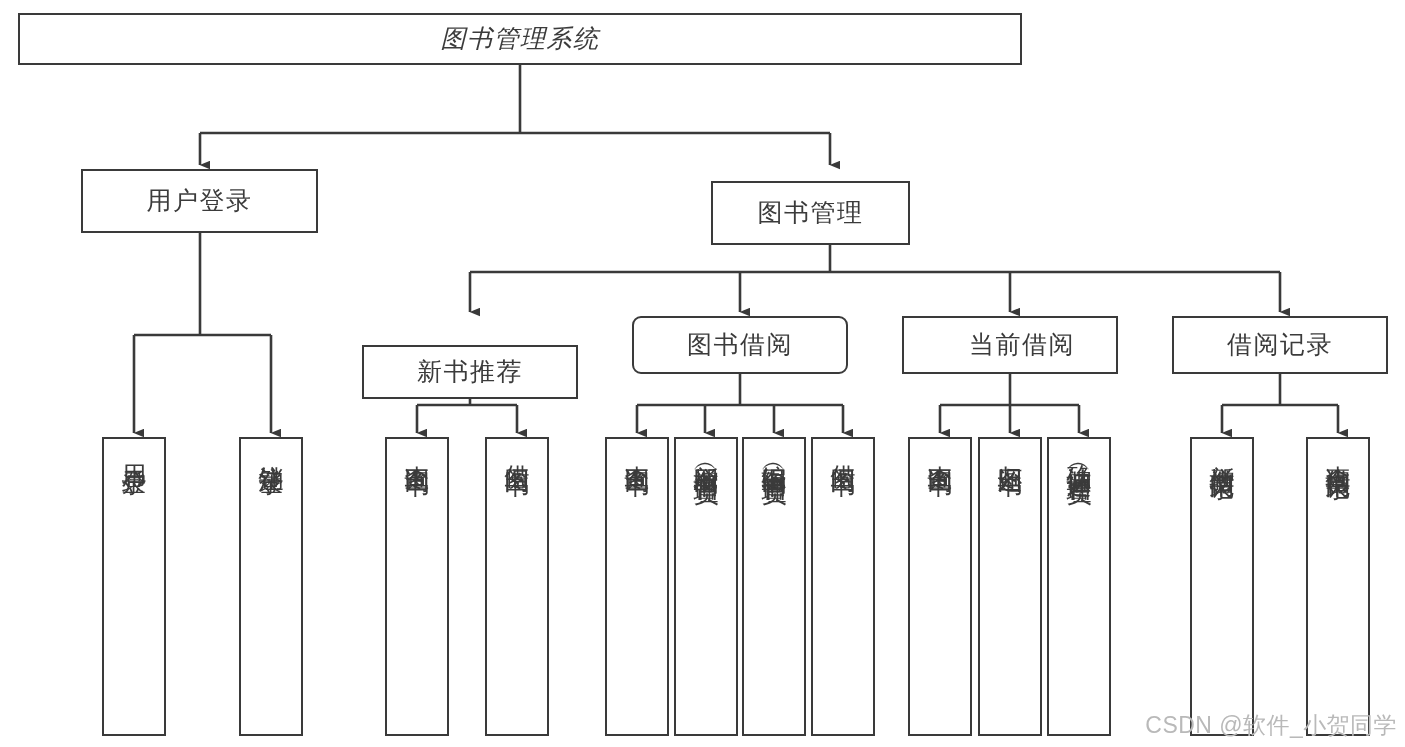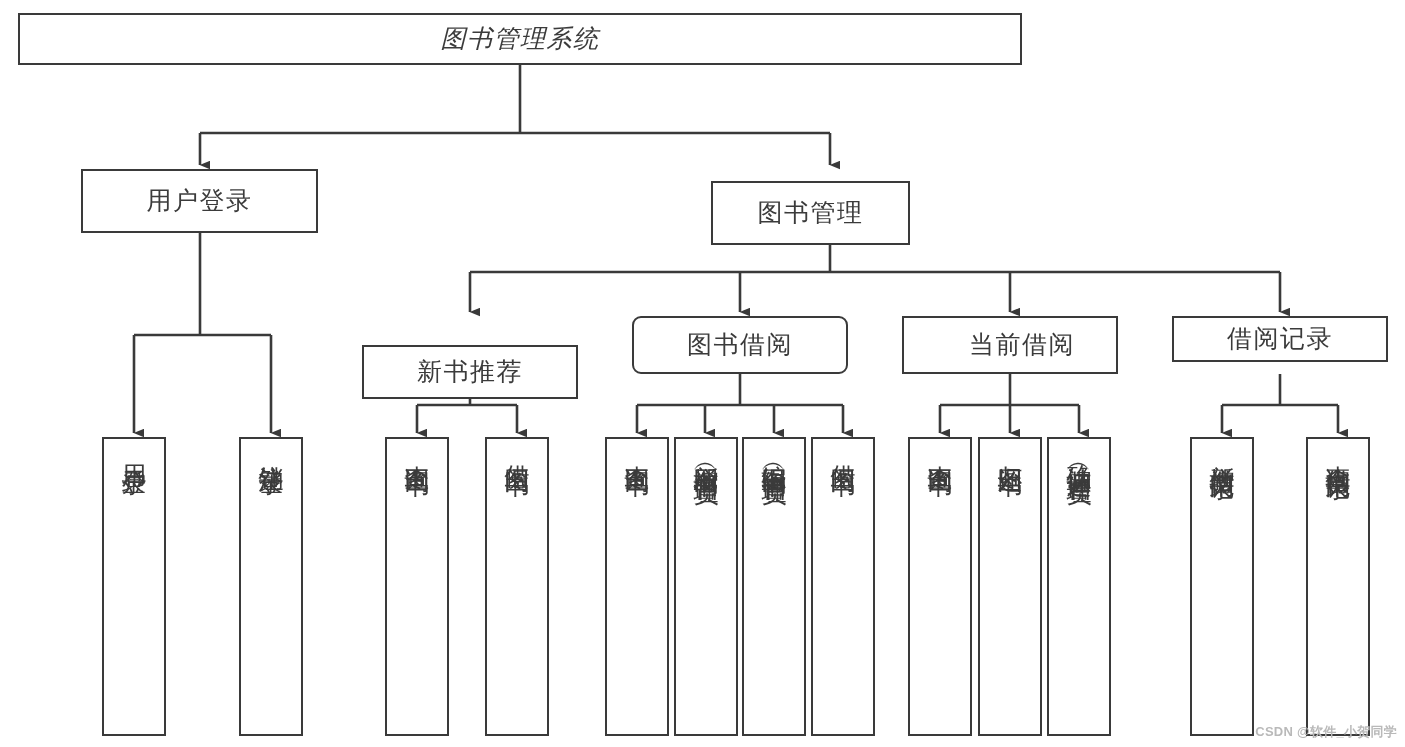--- a/index.html
+++ b/index.html
@@ -61,26 +61,25 @@
     text-orientation: upright;
     font-size: 25px;
     letter-spacing: 0.10em;
     line-height: 1;
     white-space: nowrap;
   }
   #watermark {
     position: absolute;
     right: 8px;
     bottom: 6px;
-    font-size: 13px;
+    font-size: 23px;
     color: #b9b9b9;
     letter-spacing: 0.02em;
     z-index: 5;
     white-space: nowrap;
-    font-weight: bold;
   }
 </style>
 </head>
 <body>
 
 <div id="diagram-root">
 
   <svg id="edge-layer" viewBox="0 0 1405 747" xmlns="http://www.w3.org/2000/svg">
     <defs>
       <marker id="arrowhead" markerWidth="9" markerHeight="11" refX="4.5" refY="10.2" orient="auto" markerUnits="userSpaceOnUse">
@@ -149,21 +148,21 @@
   </div>
 
   <div class="node horiz" style="left:632px; top:316px; width:216px; height:58px;border-radius:9px;">
     <span class="node-label">图书借阅</span>
   </div>
 
   <div class="node horiz" style="left:902px; top:316px; width:216px; height:58px;padding-left:24px;">
     <span class="node-label">当前借阅</span>
   </div>
 
-  <div class="node horiz" style="left:1172px; top:316px; width:216px; height:46px;">
+  <div class="node horiz" style="left:1172px; top:316px; width:216px; height:58px;">
     <span class="node-label">借阅记录</span>
   </div>
 
   <div class="node vert" style="left:102px; top:437px; width:64px; height:299px;">
     <span class="node-label">用户登录</span>
   </div>
   <div class="node vert" style="left:239px; top:437px; width:64px; height:299px;">
     <span class="node-label">注销登录</span>
   </div>
 

